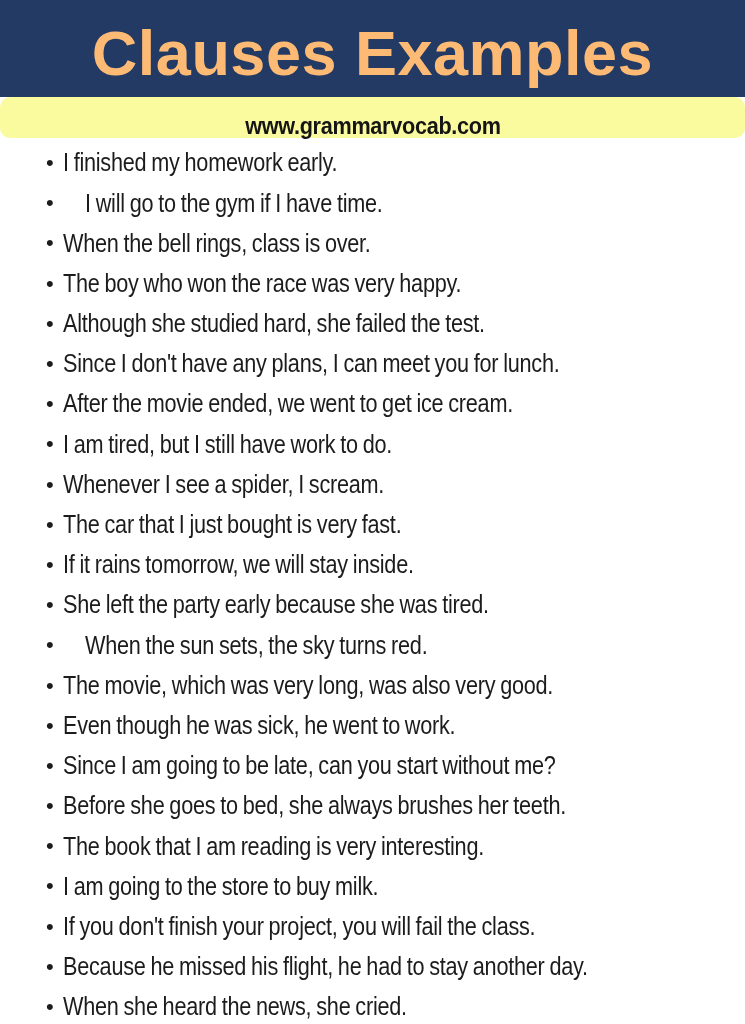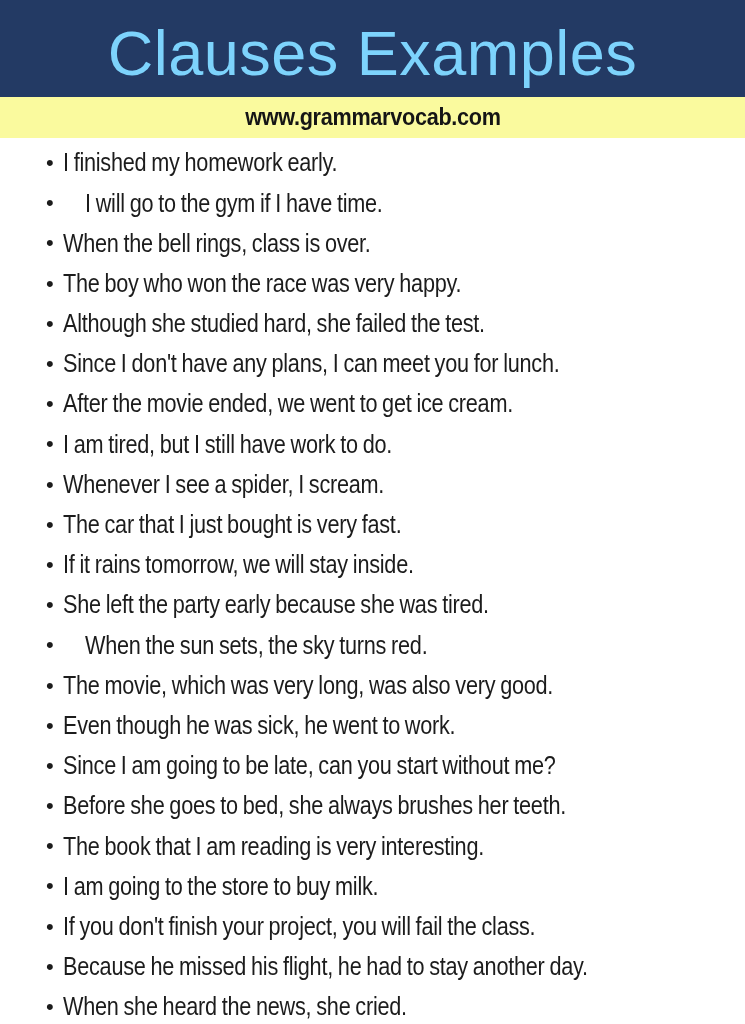--- a/index.html
+++ b/index.html
@@ -18,33 +18,34 @@
   }
   .header {
     height: 97px;
     background: var(--header-bg);
     display: flex;
     align-items: center;
     justify-content: center;
     padding-top: 10px;
   }
   .page-title {
-    color: #7dd3fc;
+    color: #fdba74;
     font-size: 63px;
-    font-weight: normal;
+    font-weight: bold;
     letter-spacing: 0.5px;
     white-space: nowrap;
     line-height: 1;
   }
   .site-banner {
     height: 41px;
     background: var(--banner-bg);
     display: flex;
-    align-items: center;
+    align-items: flex-end;
     justify-content: center;
+    border-radius: 10px;
   }
   .site-url {
     color: #151515;
     font-size: 23px;
     font-weight: bold;
     letter-spacing: -0.3px;
     transform: scaleX(0.94);
     line-height: 1;
   }
   .examples-list {

